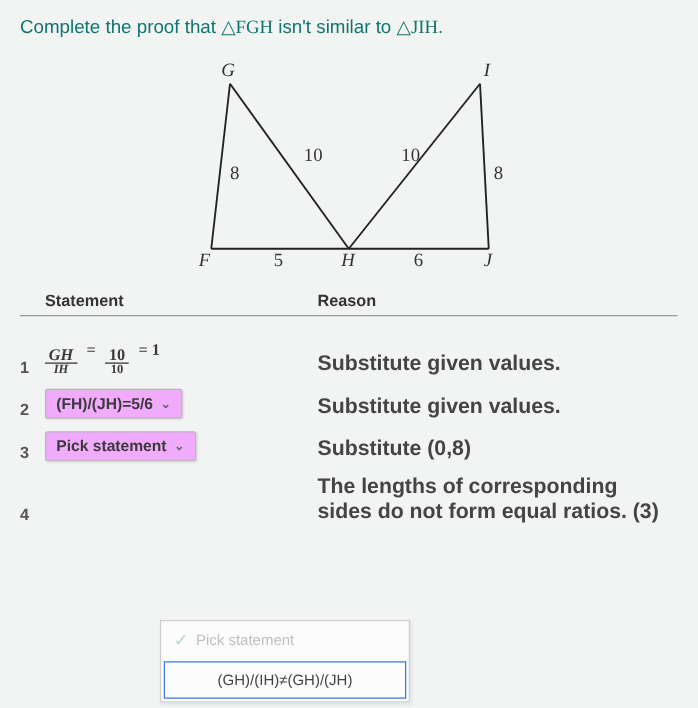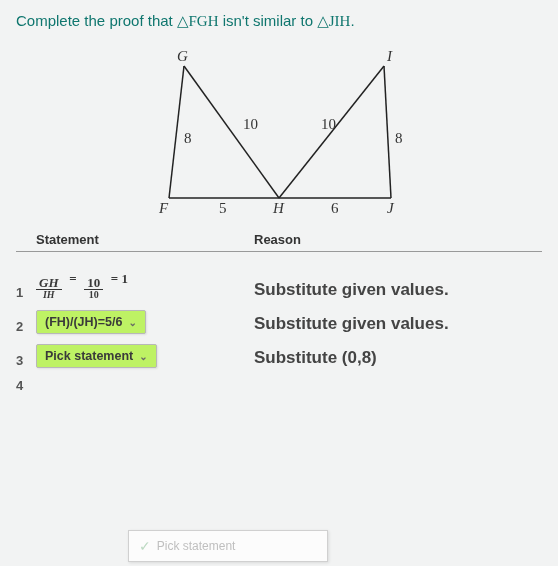--- a/index.html
+++ b/index.html
@@ -53,21 +53,21 @@
     padding-left: 18px;
   }
   .header-row { border-bottom: 1px solid #999; padding-bottom: 4px; margin-bottom: 8px;}
   .header-row .stmt, .header-row .reason { font-size: 13px; color: #333; }
   .frac { display: inline-block; text-align: center; vertical-align: middle; font-family: "Times New Roman", serif; font-style: italic; line-height: 1; }
   .frac .top { display:block; border-bottom: 1px solid #333; padding: 0 3px; font-size: 13px; margin-top: 16px;}
   .frac .bot { display:block; padding: 0 3px; font-size: 10px;}
   .eq { font-family: "Times New Roman", serif; margin: 0 4px;}
   .select {
     border: 1px solid #b8b8b8;
-    background: #bef264;
+    background: #f0abfc;
     padding: 4px 8px;
     font-size: 12.5px;
     display: inline-flex;
     align-items: center;
     gap: 6px;
     border-radius: 2px;
     box-shadow: 1px 1px 2px rgba(0,0,0,0.08);
   }
   .chev { font-size: 10px; color: #666; }
   .options {
@@ -168,21 +168,25 @@
         <span>Pick statement</span>
         <span class="chev">⌄</span>
       </span>
     </div>
     <div class="reason">Substitute (0,8)</div>
   </div>
 
   <div class="row">
     <div class="num">4</div>
     <div class="stmt"></div>
+    <div class="reason">The lengths of corresponding sides do not form equal ratios. (3)</div>
   </div>
 </div>
 
 <div class="options">
   <div class="option disabled">
     <span class="check">✓</span>
     <span>Pick statement</span>
   </div>
+  <div class="option selected">
+    <span>(GH)/(IH)≠(GH)/(JH)</span>
+  </div>
 </div>
 
 </body></html>

